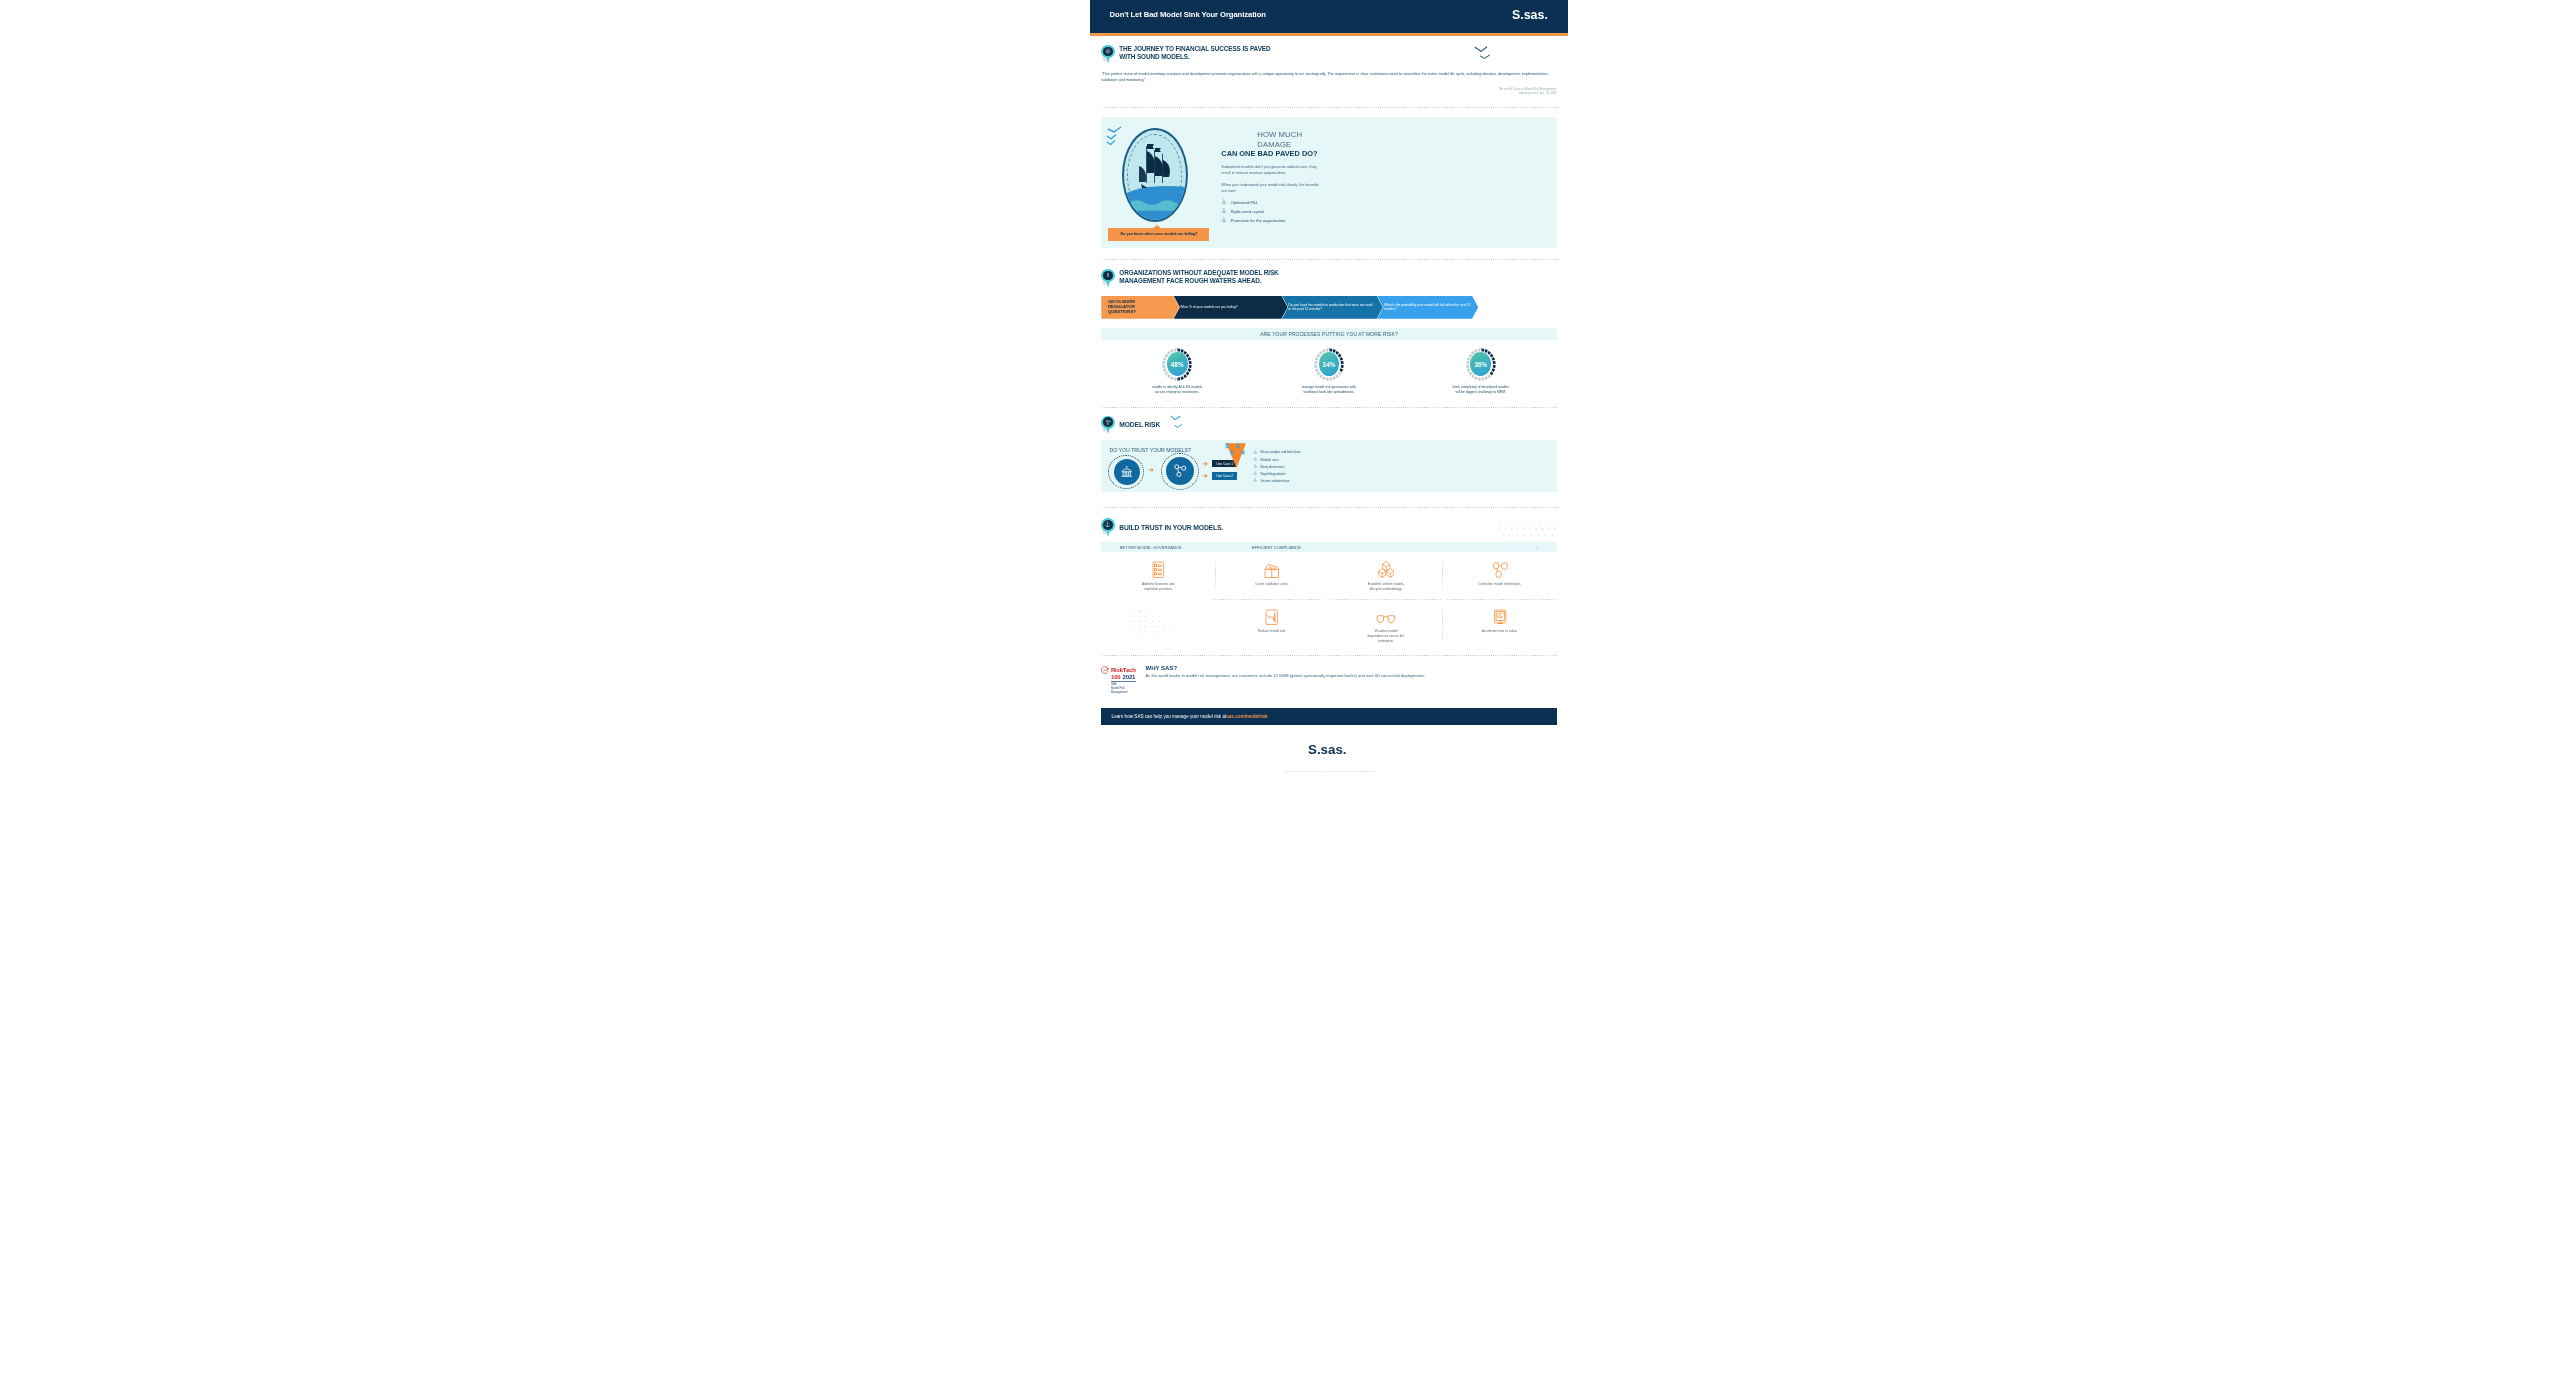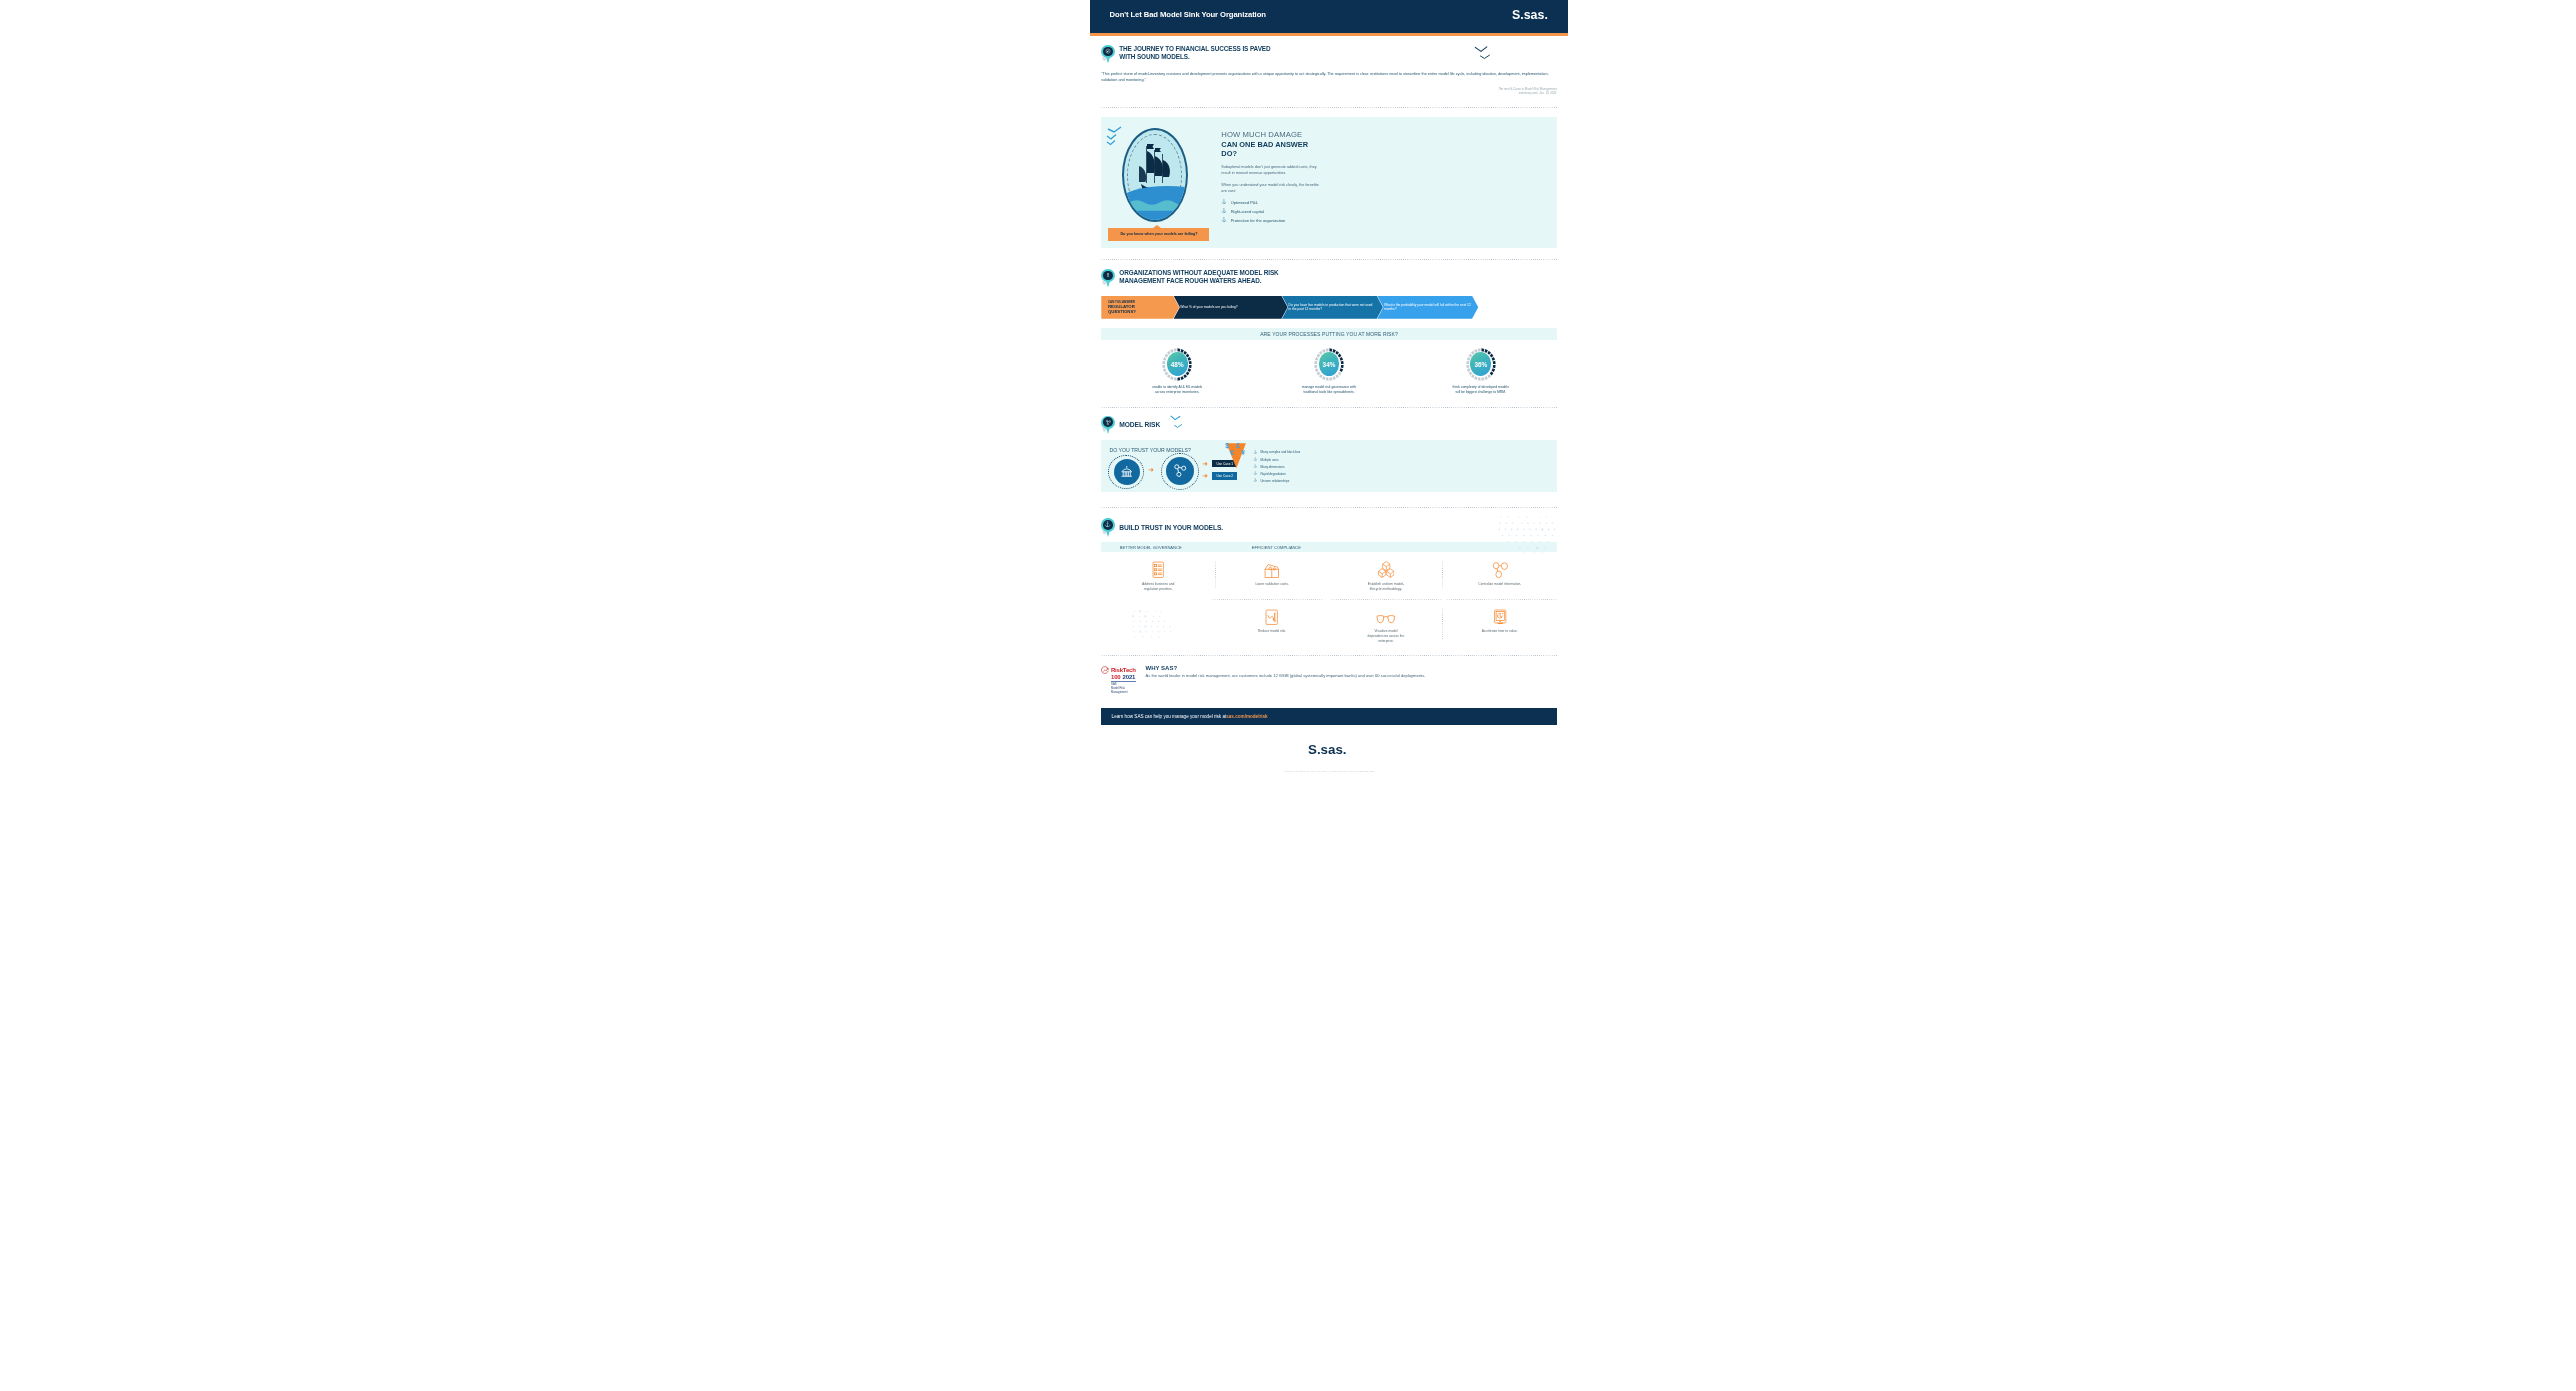--- a/index.html
+++ b/index.html
@@ -54,21 +54,21 @@
   .ship-oval .sea1 { position:absolute; left:-3.1px; bottom:0; width:150%; height:34px;
                background:#2d8fd0; border-radius:50% 50% 0 0 / 13.4px 13.4px 0 0; }
   .ship-oval .sea2 { position:absolute; left:-9.3px; bottom:0; width:160%; height:26px;
                background:#58c0cf; border-radius:50% 50% 0 0/10.3px 10.3px 0 0; opacity:.9;}
   .ribbon { position:absolute; left:7.2px; bottom:7.2px; width:101px; height:12.4px; background:#f5954a;
             color:#0c2b45; font-weight:bold; font-size:3.7px; display:flex; align-items:center;
             justify-content:center; }
   .ribbon:before{ content:""; position:absolute; left:45px; top:-3.6px; border-left:4.6px solid transparent;
             border-right:4.6px solid transparent; border-bottom:3.6px solid #f5954a; }
   .ship-right { position:absolute; left:120px; top:13.4px; width:103px; }
-  .dmg1 { color:#4a6b80; font-size:7.7px; letter-spacing:0.1px; line-height:9.3px; }
+  .dmg1 { color:#4a6b80; font-size:7.7px; letter-spacing:0.1px; line-height:9.3px;margin-left:36px; }
   .dmg2 { color:#0f3b5c; font-size:7.4px; font-weight:bold; line-height:9.3px; margin-top:0.5px; }
   .dmg-p { color:#47697e; font-size:3.8px; line-height:5.9px; margin-top:6.2px; }
   .benefit { display:flex; align-items:center; gap:3.6px; margin-top:4.1px; color:#28566e; font-size:4.1px; }
   .anc { color:#3aa7c4; font-size:4.6px; line-height:1; }
 
   
   .chev-row { display:flex; margin:0 11.3px; height:23px; }
   .chev { position:relative; display:flex; align-items:center; padding-left:6.7px; color:#fff;
           font-size:3.3px; line-height:4.3px; margin-right:-5.7px; }
   .chev span { position:relative; z-index:2; display:block; padding-right:7.2px;}
@@ -221,21 +221,21 @@
       <svg style="position:absolute;left:5.2px;bottom:9.3px" width="56" height="24" viewBox="0 0 110 46">
         <path d="M0 18 q14 -10 28 0 t28 0 t28 0 t26 0 v28 H0z" fill="#2d8fd0"></path>
         <path d="M0 30 q16 -9 30 0 t30 0 t30 0 t20 0 v16 H0z" fill="#58c0cf" opacity=".95"></path>
       </svg>
     </div>
 
     <div class="ribbon">Do you know when your models are failing?</div>
 
     <div class="ship-right">
       <div class="dmg1">HOW MUCH DAMAGE</div>
-      <div class="dmg2">CAN ONE BAD ANSWER DO?</div>
+      <div class="dmg2">CAN ONE BAD PAVED DO?</div>
       <div class="dmg-p">Suboptimal models don’t just generate added costs, they result in missed revenue opportunities.</div>
       <div class="dmg-p">When you understand your model risk clearly, the benefits are vast:</div>
       <div style="margin-top:5.2px">
         <div class="benefit">
           <span class="anc">⚓</span>
           <span>Optimized P&amp;L</span>
             </div>
         <div class="benefit">
           <span class="anc">⚓</span>
           <span>Right-sized capital</span>

